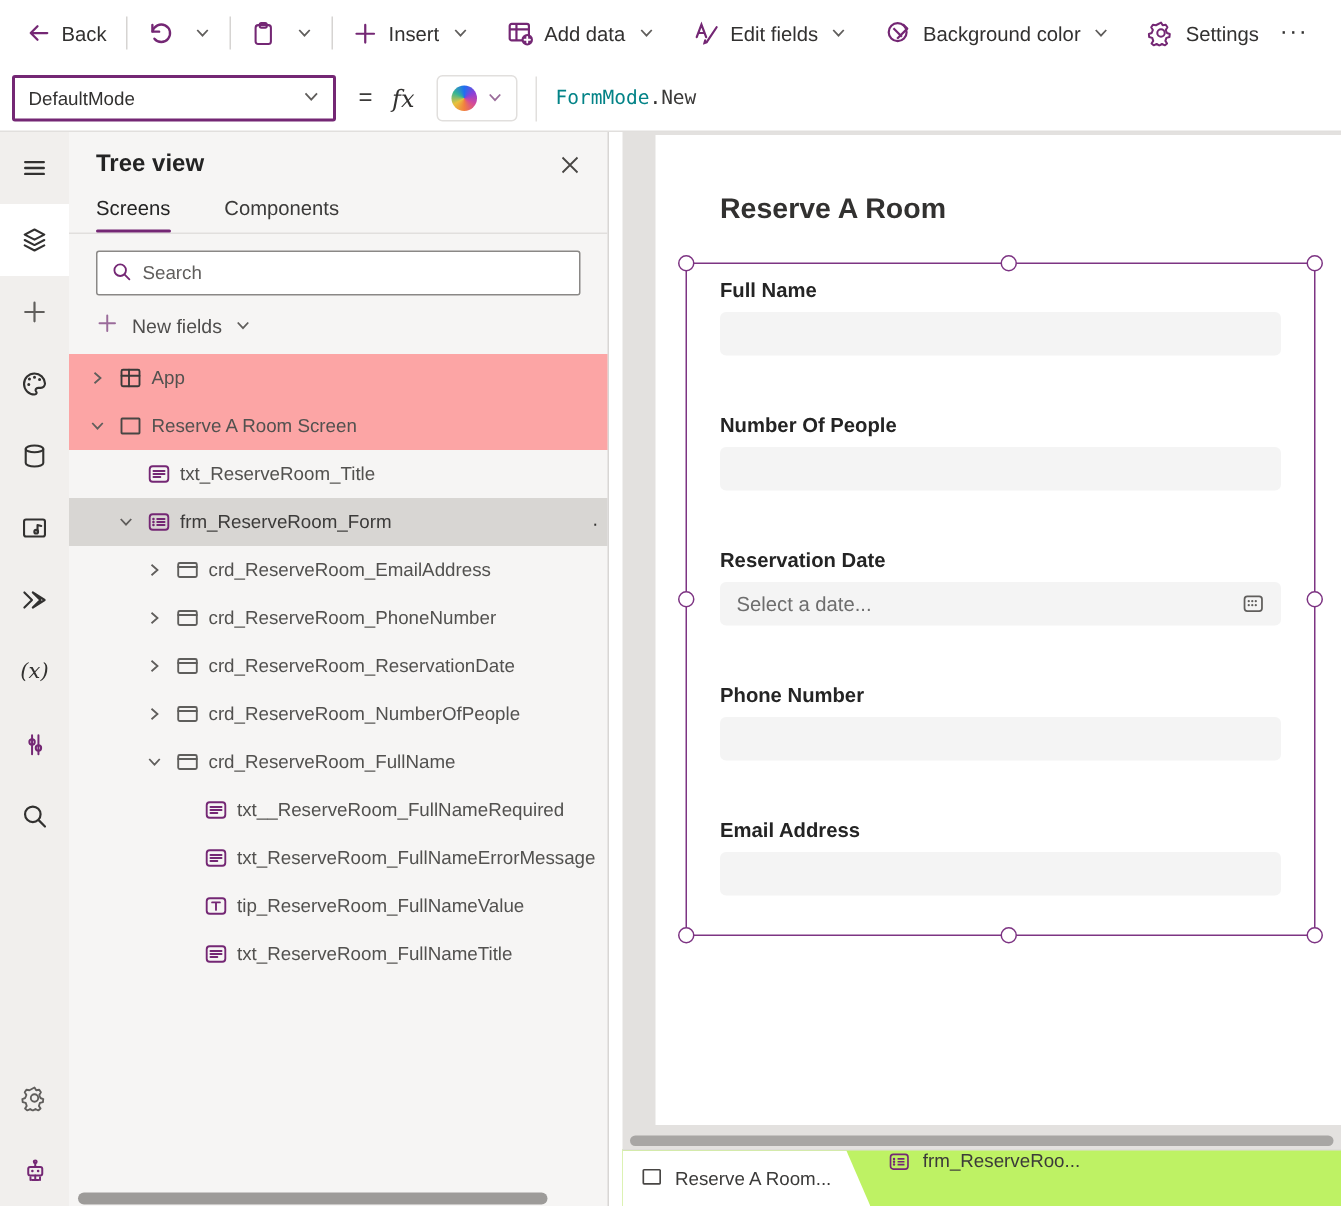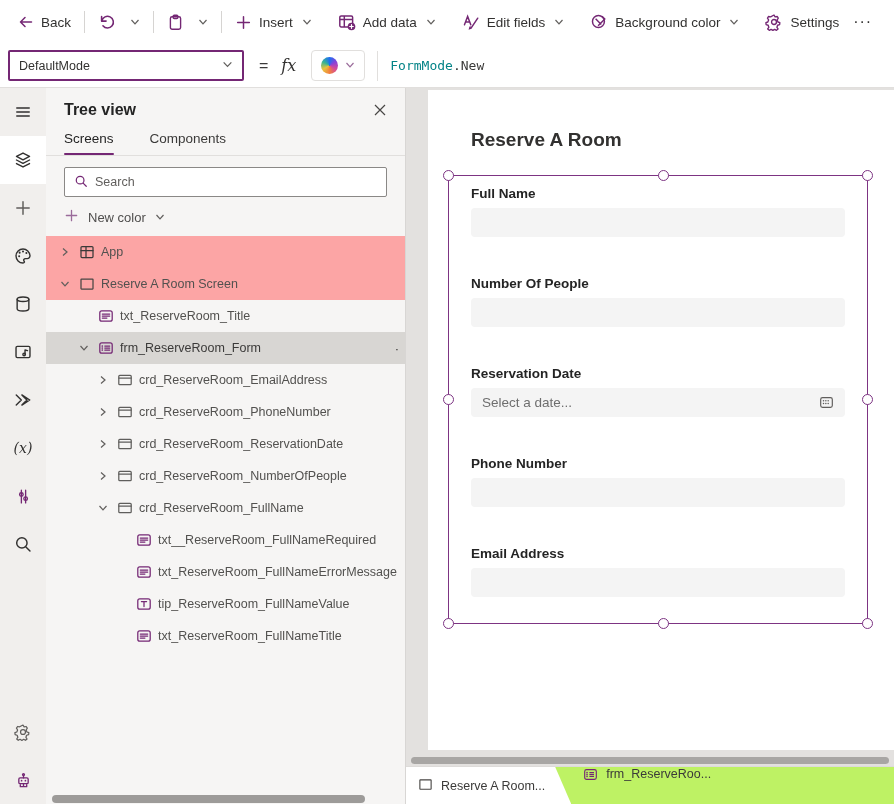--- a/index.html
+++ b/index.html
@@ -13,21 +13,21 @@
   .tbtn { display:flex; align-items:center; gap:7px; padding:0 6px; height:32px; cursor:pointer;
           color:#323130; font-size:13.5px; white-space:nowrap; }
   .tdiv { width:1px; height:22px; background:#d6d4d2; margin:0 7px; flex:0 0 auto; }
   .chev { display:inline-flex; margin-left:2px; }
   .icn { display:inline-flex; align-items:center; justify-content:center; }
   .overflow-dots { font-size:16px; letter-spacing:1px; color:#323130; padding:0 8px; cursor:pointer; }
 
   
   .fbar { position:absolute; top:44px; left:0; right:0; height:44px; background:#fff;
           border-bottom:1px solid #e1dfdd; display:flex; align-items:center; }
-  .prop-dd { margin-left:8px; width:236px; height:31px; border:2px solid #742774; border-radius:2px;
+  .prop-dd { margin-left:8px; width:216px; height:31px; border:2px solid #742774; border-radius:2px;
              background:#fff; display:flex; align-items:center; justify-content:space-between;
              padding:0 9px; font-size:12.5px; color:#323130; cursor:pointer; }
   .feq { margin-left:15px; font-size:16px; color:#3b3a39; }
   .ffx { margin-left:13px; font-family:"DejaVu Serif", serif; font-style:italic; font-size:16px; color:#323130; }
   .copilot-btn { margin-left:15px; height:31px; border:1px solid #e1dfdd; border-radius:4px; background:#fff;
                  display:flex; align-items:center; gap:7px; padding:0 9px; cursor:pointer; }
   .copilot-logo { width:17px; height:17px; border-radius:50%;
                   background:conic-gradient(#1e6ff1,#8a41d8,#d44a9a,#f2803e,#e8c33d,#38b593,#1e6ff1); }
   .fdiv { width:1px; height:30px; background:#e1dfdd; margin:0 12px; }
   .formula { font-family:"DejaVu Sans Mono", monospace; font-size:13px; }
@@ -61,21 +61,21 @@
   .trow { height:32px; display:flex; align-items:center; gap:5px; font-size:12.5px; color:#52514f;
           cursor:pointer; white-space:nowrap; }
   .trow.shaded { background:#fca5a5; }
   .trow.selected { background:#d8d6d3; color:#3b3a39; }
   .tchev { width:17px; display:inline-flex; justify-content:center; flex:0 0 auto; }
   .ticon { width:18px; display:inline-flex; justify-content:center; flex:0 0 auto; }
   .trow .dots { margin-left:auto; padding-right:6px; color:#323130; font-size:13px; }
   .tree-hscroll { position:absolute; left:6px; bottom:1px; width:313px; height:8px; background:#9d9b99; border-radius:4px; cursor:pointer; }
 
   
-  .canvas { flex:1; background:#e3e1df; position:relative; }
+  .canvas { flex:1; background:#e3e1df; position:relative;margin-left:9px; }
   .artboard { position:absolute; left:22px; top:2px; width:466px; height:660px; background:#fff; overflow:hidden; }
   .screen-title { position:absolute; left:43px; top:39px; font-size:19px; font-weight:700; color:#323130; cursor:pointer; }
   .selection { position:absolute; left:20px; top:85px; width:420px; height:449px; border:1.4px solid #7d3483; pointer-events:none; }
   .handle { position:absolute; width:11px; height:11px; background:#fff; border:1.4px solid #7d3483;
             border-radius:50%; cursor:grab; pointer-events:auto; }
   .fields { position:absolute; left:43px; top:96px; width:374px; }
   .fgroup { height:90px; }
   .flabel { display:block; font-size:13.5px; font-weight:700; color:#242424; margin-bottom:7px; }
   .finput { height:29px; background:#f4f4f4; border-radius:4px; display:flex; align-items:center;
             justify-content:space-between; padding:0 11px; font-size:13.5px; color:#6e6e6e; cursor:pointer; }
@@ -358,21 +358,21 @@
             </svg>
         </span>
         <span class="search-ph">Search</span>
       </div>
       <div class="new-screen">
         <span>
           <svg width="15" height="15" viewBox="0 0 16 16" fill="none" stroke="#9a6b9a" stroke-width="1.4" stroke-linecap="round">
               <path d="M8 2.5v11M2.5 8h11"></path>
             </svg>
         </span>
-        <span>New color</span>
+        <span>New fields</span>
         <span>
           <svg width="10" height="10" viewBox="0 0 10 10" fill="none" stroke="#605e5c" stroke-width="1.2">
               <path d="M1.5 3 5 6.8 8.5 3"></path>
             </svg>
         </span>
       </div>
       <div id="tree-items">
           <div class="trow shaded" style="padding-left: 10px;">
             <span class="tchev">
               <svg width="10" height="10" viewBox="0 0 10 10" fill="none" stroke="#605e5c" stroke-width="1.2">

